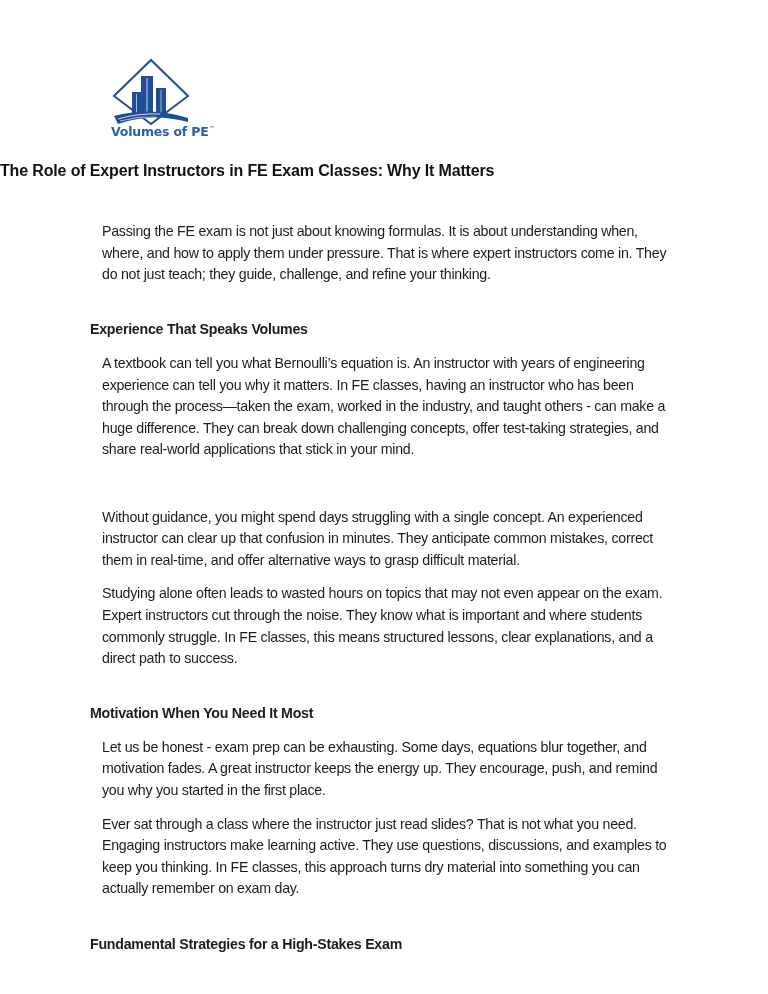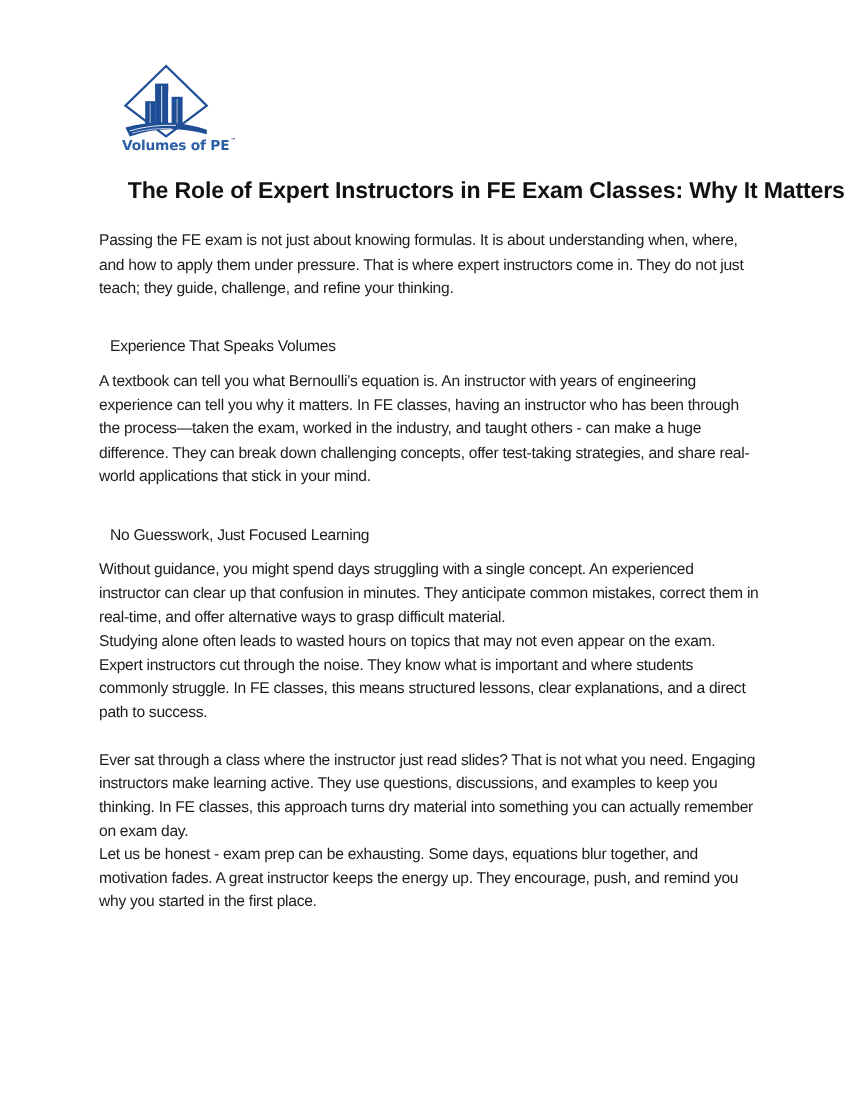--- a/index.html
+++ b/index.html
@@ -39,47 +39,47 @@
       vertical-align: top;
       position: relative;
       top: 1px;
       margin-left: 1px;
     }
     .title {
       position: absolute;
       left: 0;
       width: 768px;
       top: 162px;
-      text-align: right;
+      text-align: left;
       font-weight: bold;
-      font-size: 21px;
+      font-size: 16px;
       letter-spacing: -0.15px;
       color: #111111;
       margin: 0;
     }
     .content {
       position: absolute;
       left: 90px;
       top: 209px;
       width: 600px;
       font-size: 14.2px;
       line-height: 21.6px;
       letter-spacing: -0.25px;
       color: #1c1c1c;
     }
     .content p {
-      margin: 0;
+      margin: 12px;
     }
     .content .gap {
       height: 21.6px;
     }
     .content h2 {
-      margin: 10px;
+      margin: 0;
       font-size: 14.2px;
-      font-weight: normal;
+      font-weight: bold;
       line-height: 21.6px;
     }
   </style>
 </head>
 <body>
 
 <div class="logo">
   <svg width="86" height="70" viewBox="0 0 86 70">
 
     <polygon points="43,2 80,38 43,66 6,38" fill="none" stroke="#1f4e96" stroke-width="2"></polygon>
@@ -104,22 +104,23 @@
 <h1 class="title">The Role of Expert Instructors in FE Exam Classes: Why It Matters</h1>
 
 <div class="content">
   <p>Passing the FE exam is not just about knowing formulas. It is about understanding when, where, and how to apply them under pressure. That is where expert instructors come in. They do not just teach; they guide, challenge, and refine your thinking.</p>
   <div class="gap"></div>
 
   <h2>Experience That Speaks Volumes</h2>
   <p>A textbook can tell you what Bernoulli’s equation is. An instructor with years of engineering experience can tell you why it matters. In FE classes, having an instructor who has been through the process—taken the exam, worked in the industry, and taught others - can make a huge difference. They can break down challenging concepts, offer test-taking strategies, and share real-world applications that stick in your mind.</p>
   <div class="gap"></div>
 
-  <h2>No Guesswork, Just Focused Learning</h2>
   <p>Without guidance, you might spend days struggling with a single concept. An experienced instructor can clear up that confusion in minutes. They anticipate common mistakes, correct them in real-time, and offer alternative ways to grasp difficult material.</p>
   <p>Studying alone often leads to wasted hours on topics that may not even appear on the exam. Expert instructors cut through the noise. They know what is important and where students commonly struggle. In FE classes, this means structured lessons, clear explanations, and a direct path to success.</p>
   <div class="gap"></div>
 
+  <h2>Motivation When You Need It Most</h2>
+  <p>Let us be honest - exam prep can be exhausting. Some days, equations blur together, and motivation fades. A great instructor keeps the energy up. They encourage, push, and remind you why you started in the first place.</p>
   <p>Ever sat through a class where the instructor just read slides? That is not what you need. Engaging instructors make learning active. They use questions, discussions, and examples to keep you thinking. In FE classes, this approach turns dry material into something you can actually remember on exam day.</p>
-  <p>Let us be honest - exam prep can be exhausting. Some days, equations blur together, and motivation fades. A great instructor keeps the energy up. They encourage, push, and remind you why you started in the first place.</p>
   <div class="gap"></div>
 
+  <h2>Fundamental Strategies for a High-Stakes Exam</h2>
 </div>
 
 </body></html>

